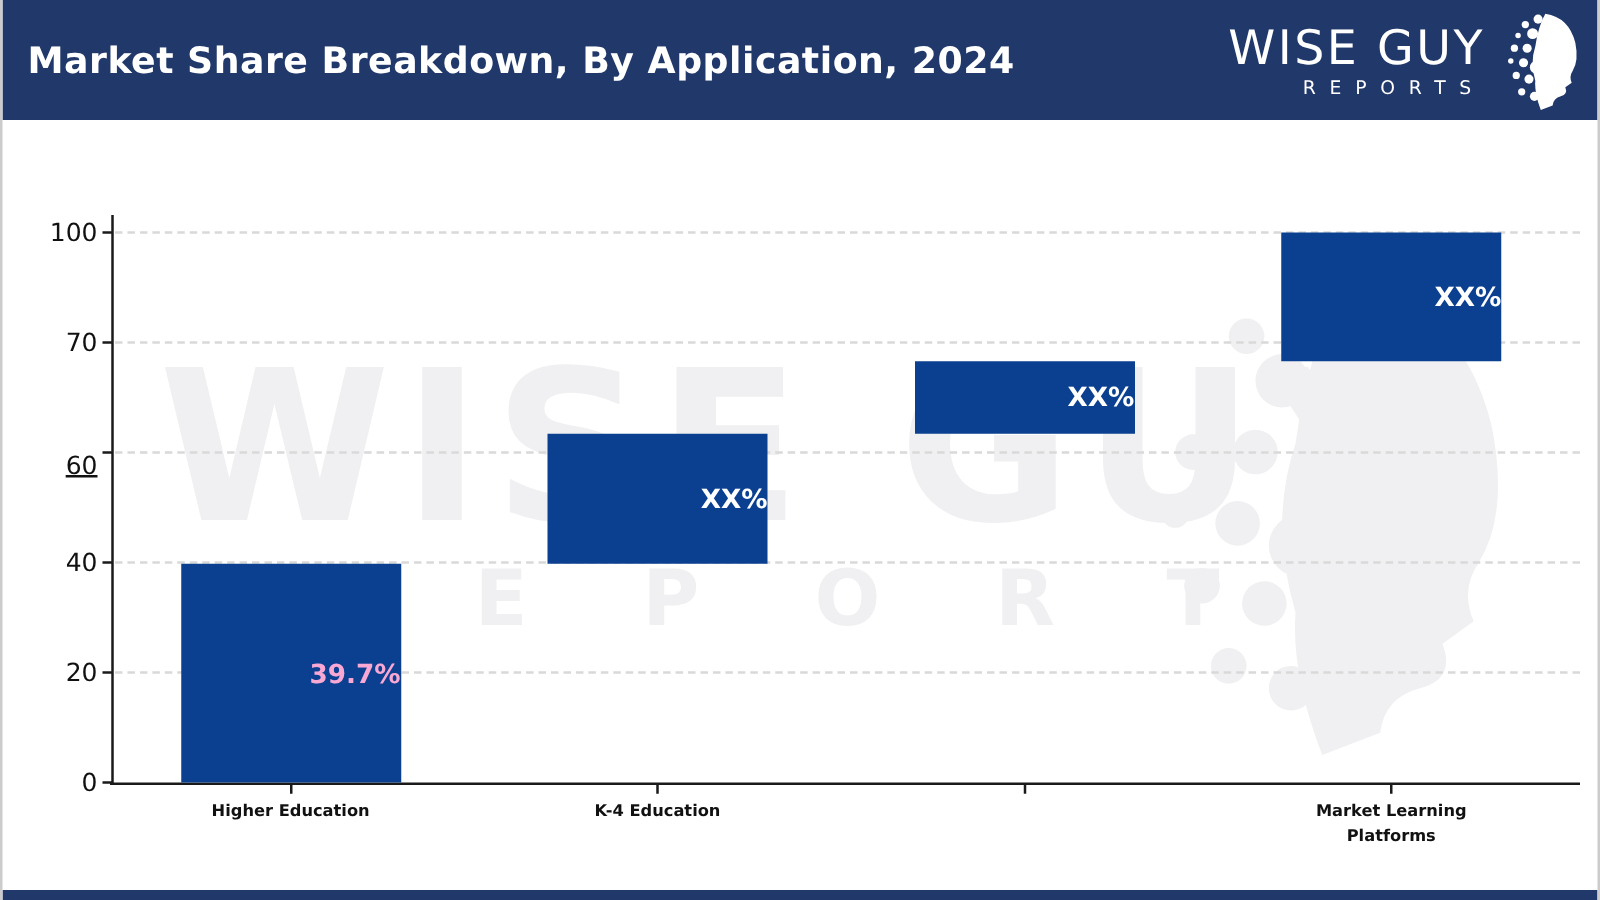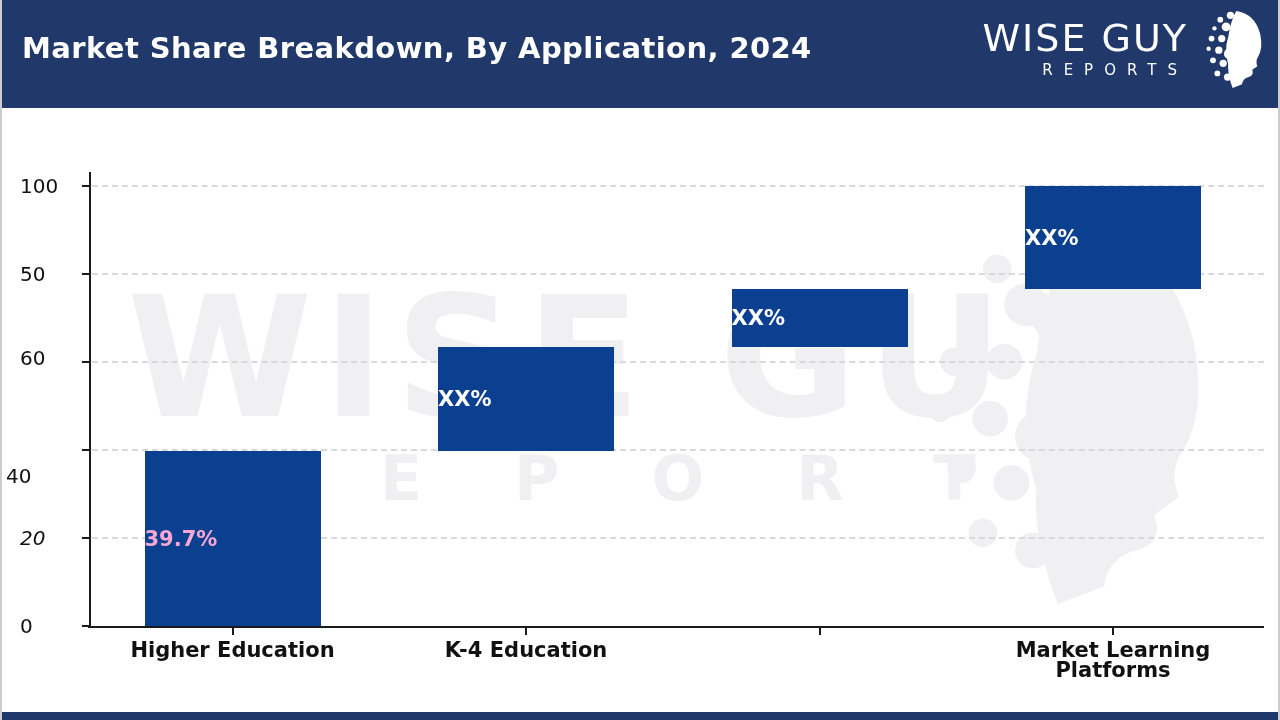--- a/index.html
+++ b/index.html
@@ -3,47 +3,47 @@
 <meta charset="utf-8">
 <style>
   html,body{margin:0;padding:0;background:#fff;}
   .page{
     position:relative;width:1280px;height:720px;overflow:hidden;
     background:#ffffff;box-sizing:border-box;
     border-left:2px solid #cccccc;border-right:2px solid #cccccc;
     font-family:"DejaVu Sans","Liberation Sans",sans-serif;
   }
   
-  .header{position:absolute;left:0;top:0;width:100%;height:108px;background:#21386b;z-index:5;}
+  .header{position:absolute;left:0;top:0;width:100%;height:96px;background:#21386b;z-index:5;}
   .title{
     position:absolute;left:20px;top:0;height:96px;display:flex;align-items:center;
     color:#ffffff;font-size:29px;font-weight:bold;letter-spacing:.4px;white-space:nowrap;
   }
   .logo{position:absolute;right:12px;top:8px;height:80px;display:flex;align-items:center;gap:4px;}
   .logo-text{text-align:right;color:#ffffff;}
   .logo-word{font-size:38px;letter-spacing:2px;line-height:40px;}
   .logo-sub{font-size:15px;letter-spacing:11px;margin-top:3px;padding-left:5px;}
   .logo-head{width:74px;height:80px;}
   
   .wm{position:absolute;color:#f0f0f2;font-weight:bold;z-index:1;white-space:nowrap;user-select:none;}
   .wm1{left:125px;top:278px;font-size:168px;letter-spacing:10px;line-height:160px;}
   .wm2{left:238px;top:444px;font-size:62px;letter-spacing:92px;line-height:70px;}
   .wm-head{position:absolute;left:852px;top:212px;width:372px;height:392px;z-index:1;}
   
   .plot{position:absolute;left:0;top:0;width:1280px;height:720px;z-index:2;}
   .spine{position:absolute;background:#1a1a1a;}
   .gridline{position:absolute;border-top:2px dashed #d9d9d9;height:0;}
   .ytick-mark{position:absolute;width:8px;height:2px;background:#1a1a1a;}
-  .ytick-label{position:absolute;width:58px;text-align:left;font-size:20px;color:#111111;line-height:26px;}
+  .ytick-label{position:absolute;width:58px;text-align:right;font-size:20px;color:#111111;line-height:26px;}
   .xtick-mark{position:absolute;width:2px;height:7px;background:#1a1a1a;}
   .xtick-label{
-    position:absolute;width:240px;text-align:center;font-size:21px;font-weight:bold;
+    position:absolute;width:240px;text-align:center;font-size:13px;font-weight:bold;
     color:#111111;line-height:20px;white-space:pre-line;
   }
-  .bar{position:absolute;display:flex;align-items:center;justify-content:flex-start;}
+  .bar{position:absolute;display:flex;align-items:center;justify-content:flex-end;}
   .bar-label{color:#ffffff;font-size:21px;font-weight:bold;}
   
   .footer{position:absolute;left:0;bottom:0;width:100%;height:8px;background:#21386b;z-index:5;}
 </style>
 </head>
 <body>
 
 <div class="page">
 
   <div class="header">
@@ -103,30 +103,30 @@
         <circle cx="48" cy="95" r="5"></circle>
         <circle cx="60" cy="101" r="4"></circle>
     </g>
   </svg>
 
   <div class="plot" id="plot">
       <div class="ytick-mark" style="left: 80px; top: 625px;"></div>
       <div class="ytick-label" style="left: 18px; top: 613px;">0</div>
       <div class="gridline" style="left: 90px; top: 537px; width: 1172px;"></div>
       <div class="ytick-mark" style="left: 80px; top: 537px;"></div>
-      <div class="ytick-label" style="left: 18px; top: 525px; font-style: italic;">20</div>
+      <div class="ytick-label" style="left: 18px; top: 525px;">20</div>
       <div class="gridline" style="left: 90px; top: 449px; width: 1172px;"></div>
       <div class="ytick-mark" style="left: 80px; top: 449px;"></div>
-      <div class="ytick-label" style="left: 4px; top: 437px; margin-top: 26px;">40</div>
+      <div class="ytick-label" style="left: 18px; top: 437px;">40</div>
       <div class="gridline" style="left: 90px; top: 361px; width: 1172px;"></div>
       <div class="ytick-mark" style="left: 80px; top: 361px;"></div>
-      <div class="ytick-label" style="left: 18px; top: 345px;">60</div>
+      <div class="ytick-label" style="left: 18px; top: 359px; text-decoration: underline;">60</div>
       <div class="gridline" style="left: 90px; top: 273px; width: 1172px;"></div>
       <div class="ytick-mark" style="left: 80px; top: 273px;"></div>
-      <div class="ytick-label" style="left: 18px; top: 261px;">50</div>
+      <div class="ytick-label" style="left: 18px; top: 261px;">70</div>
       <div class="gridline" style="left: 90px; top: 185px; width: 1172px;"></div>
       <div class="ytick-mark" style="left: 80px; top: 185px;"></div>
       <div class="ytick-label" style="left: 18px; top: 173px;">100</div>
       <div class="spine" style="left: 87px; top: 172px; width: 2px; height: 456px;"></div>
       <div class="spine" style="left: 86px; top: 626px; width: 1176px; height: 2px;"></div>
       <div class="bar" style="left: 142.5px; top: 451px; width: 176px; height: 175px; background: rgb(11, 64, 144);">
         <span class="bar-label" style="color: #f9a8d4;">39.7%</span>
       </div>
       <div class="xtick-mark" style="left: 229.5px; top: 628px;"></div>
       <div class="xtick-label" style="left: 110.5px; top: 640px;">Higher Education</div>

